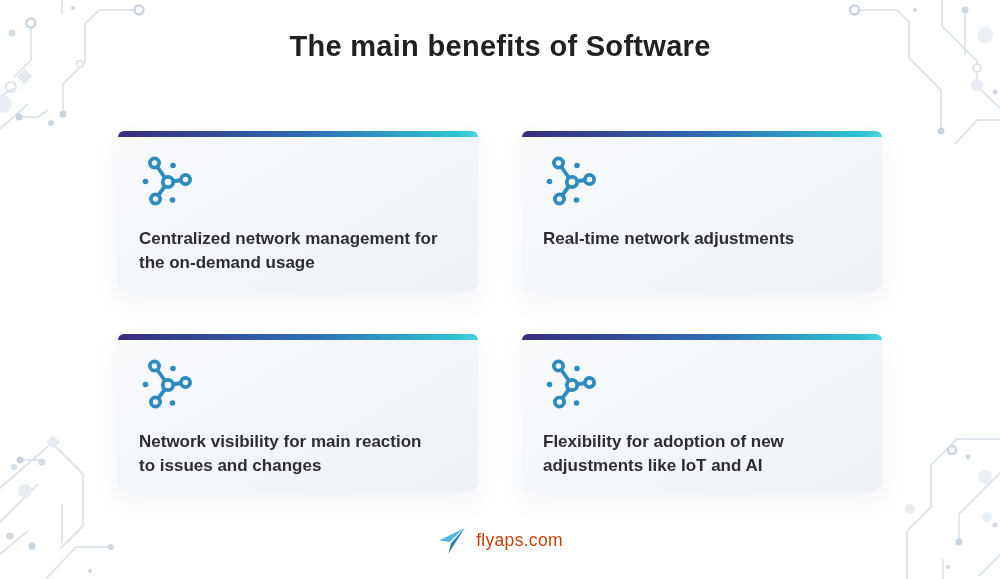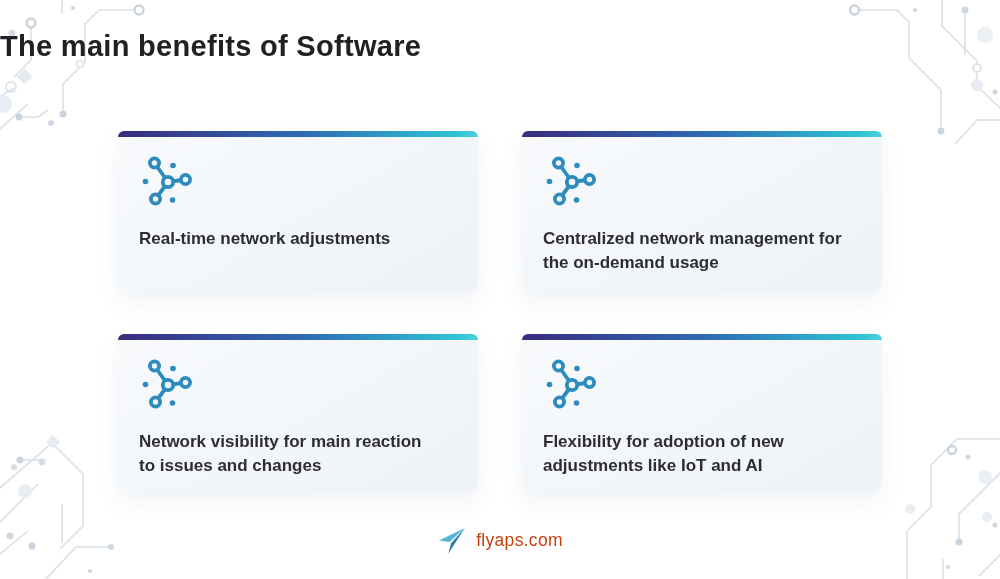--- a/index.html
+++ b/index.html
@@ -2,21 +2,21 @@
 <html><head>
 <meta charset="utf-8">
 <style>
   html,body{margin:0;padding:0;background:#ffffff;}
   .canvas{
     position:relative;width:1000px;height:579px;background:#ffffff;
     overflow:hidden;font-family:"Liberation Sans", sans-serif;
   }
   
   .title{
-    position:absolute;top:26px;left:0;width:100%;text-align:left;
+    position:absolute;top:26px;left:0;width:100%;text-align:center;
     font-size:29px;font-weight:bold;color:#212124;line-height:40px;letter-spacing:.3px;
   }
   
   .cards{
     position:absolute;left:118px;top:131px;
     display:grid;grid-template-columns:360px 360px;grid-template-rows:160px 157px;
     column-gap:44px;row-gap:43px;
   }
   .card{
     position:relative;box-sizing:border-box;border-radius:9px;
@@ -147,44 +147,44 @@
             <circle cx="27" cy="26" r="5.2"></circle>
           <circle cx="44.5" cy="23.5" r="4.6"></circle>
             <circle cx="14.5" cy="43" r="4.6"></circle>
         </g>
         <g fill="#2e8bbd">
           <circle cx="32" cy="9.5" r="2.8"></circle>
             <circle cx="4.5" cy="25.5" r="2.8"></circle>
             <circle cx="31.5" cy="44" r="2.8"></circle>
         </g>
       </svg>
+      <div class="card-text">Centralized network management for the on-demand usage</div>
+    </div>
+
+    <div class="card">
+      <div class="accent"></div>
+      <svg class="card-icon" width="54" height="50" viewBox="0 0 54 50">
+        <g stroke="#2e8bbd" stroke-width="3.8" stroke-linecap="round" fill="none">
+          <path d="M27,26 L13.5,7"></path>
+            <path d="M27,26 L44.5,23.5"></path>
+            <path d="M27,26 L14.5,43"></path>
+        </g>
+        <g stroke="#2e8bbd" stroke-width="3.8" fill="#f3f6fa">
+          <circle cx="13.5" cy="7" r="4.6"></circle>
+            <circle cx="27" cy="26" r="5.2"></circle>
+          <circle cx="44.5" cy="23.5" r="4.6"></circle>
+            <circle cx="14.5" cy="43" r="4.6"></circle>
+        </g>
+        <g fill="#2e8bbd">
+          <circle cx="32" cy="9.5" r="2.8"></circle>
+            <circle cx="4.5" cy="25.5" r="2.8"></circle>
+            <circle cx="31.5" cy="44" r="2.8"></circle>
+        </g>
+      </svg>
       <div class="card-text">Real-time network adjustments</div>
-    </div>
-
-    <div class="card">
-      <div class="accent"></div>
-      <svg class="card-icon" width="54" height="50" viewBox="0 0 54 50">
-        <g stroke="#2e8bbd" stroke-width="3.8" stroke-linecap="round" fill="none">
-          <path d="M27,26 L13.5,7"></path>
-            <path d="M27,26 L44.5,23.5"></path>
-            <path d="M27,26 L14.5,43"></path>
-        </g>
-        <g stroke="#2e8bbd" stroke-width="3.8" fill="#f3f6fa">
-          <circle cx="13.5" cy="7" r="4.6"></circle>
-            <circle cx="27" cy="26" r="5.2"></circle>
-          <circle cx="44.5" cy="23.5" r="4.6"></circle>
-            <circle cx="14.5" cy="43" r="4.6"></circle>
-        </g>
-        <g fill="#2e8bbd">
-          <circle cx="32" cy="9.5" r="2.8"></circle>
-            <circle cx="4.5" cy="25.5" r="2.8"></circle>
-            <circle cx="31.5" cy="44" r="2.8"></circle>
-        </g>
-      </svg>
-      <div class="card-text">Centralized network management for the on-demand usage</div>
     </div>
 
     <div class="card">
       <div class="accent"></div>
       <svg class="card-icon" width="54" height="50" viewBox="0 0 54 50">
         <g stroke="#2e8bbd" stroke-width="3.8" stroke-linecap="round" fill="none">
           <path d="M27,26 L13.5,7"></path>
             <path d="M27,26 L44.5,23.5"></path>
             <path d="M27,26 L14.5,43"></path>
         </g>

